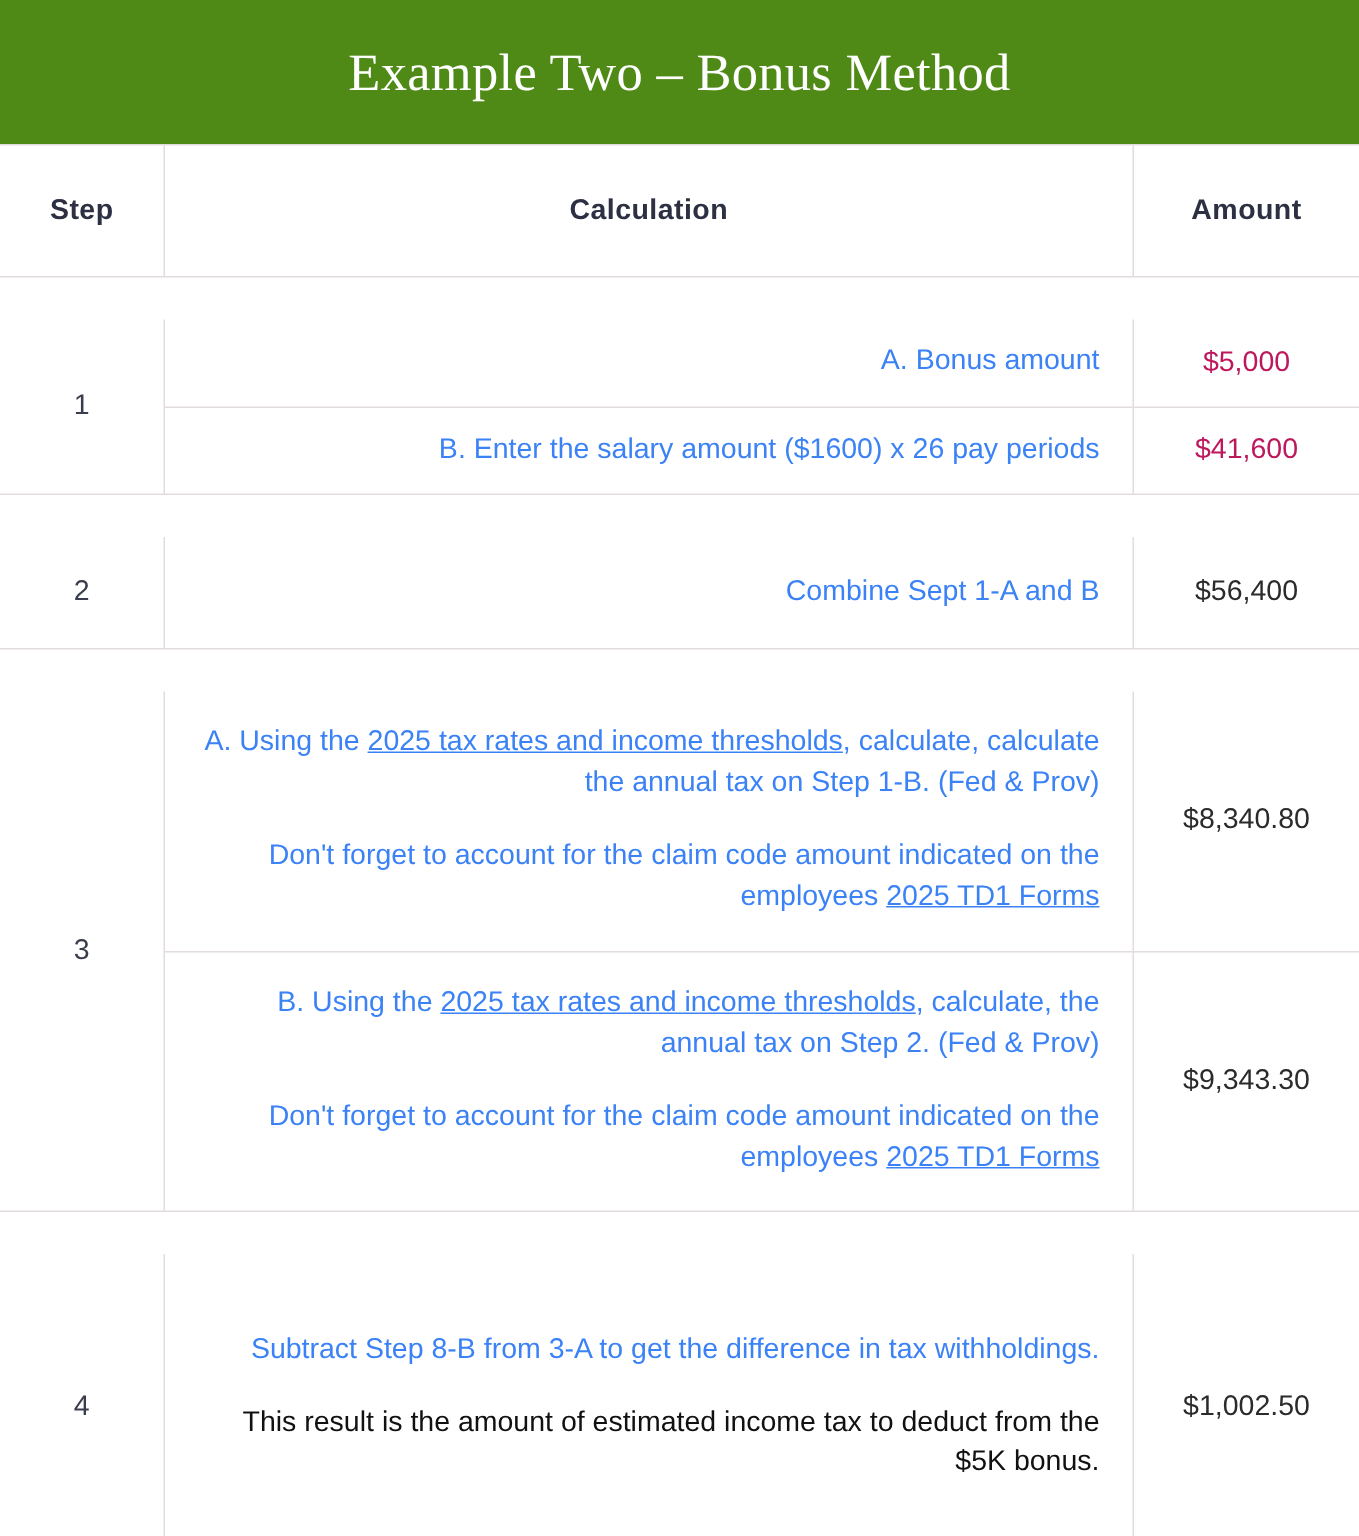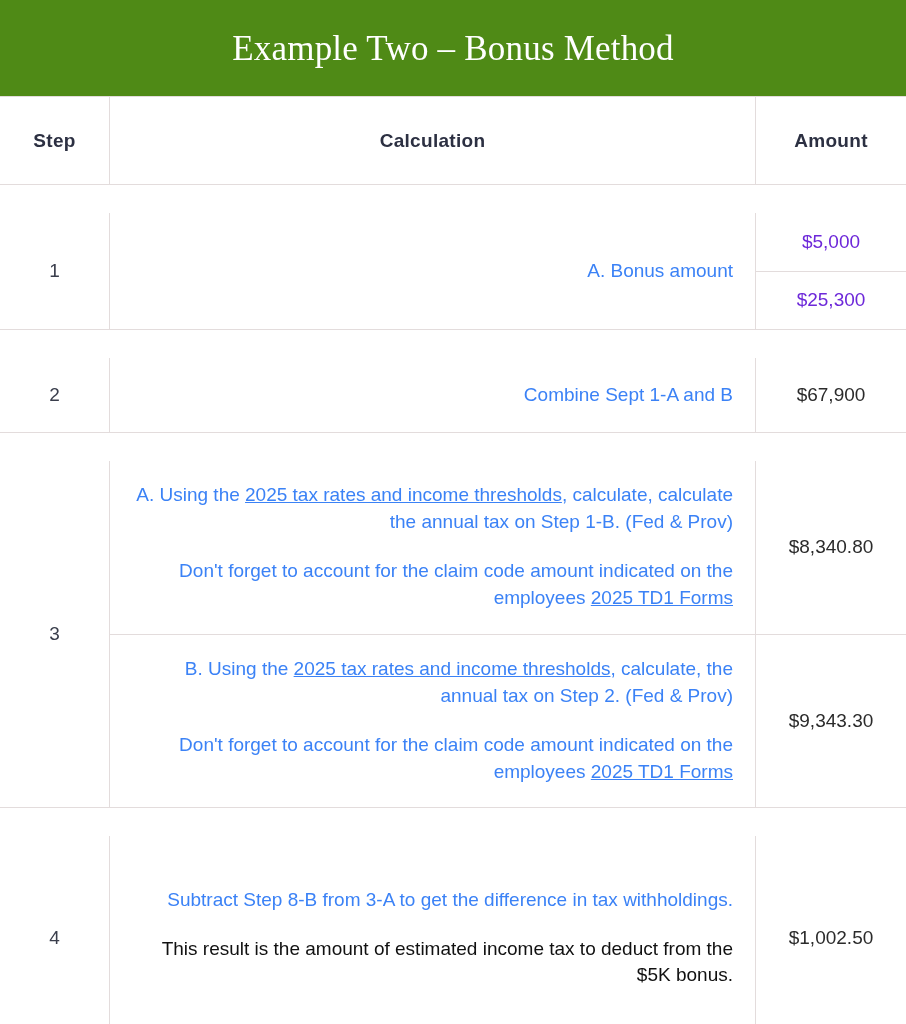--- a/index.html
+++ b/index.html
@@ -138,21 +138,21 @@
     text-decoration: underline;
     color: inherit;
     cursor: pointer;
   }
 
   .amt-text {
     font-size: 19px;
     color: #2B2B2B;
     text-align: center;
   }
-  .amt-text.muted { color: #6d28d9; }
+  .amt-text.muted { color: #be185d; }
 
   
   .row1 { height: 117px; }
   .row2 { height: 75px; }
   .row3 { height: 347px; }
   .row4 { height: 205px; }
 
   
   .footer {
     background: #4F8A16;
@@ -201,43 +201,46 @@
     </div>
 
     <div class="trow row1">
       <div class="col-step">
         <span class="step-num">1</span>
       </div>
       <div class="col-calc">
         <div class="subcell">
           <div class="calc-text">A. Bonus amount</div>
         </div>
+        <div class="subcell">
+          <div class="calc-text">B. Enter the salary amount ($1600)  x 26 pay periods</div>
+        </div>
       </div>
       <div class="col-amount">
         <div class="amt-cell">
           <span class="amt-text muted">$5,000</span>
         </div>
         <div class="amt-cell">
-          <span class="amt-text muted">$25,300</span>
+          <span class="amt-text muted">$41,600</span>
         </div>
       </div>
     </div>
 
     <div class="trow row2">
       <div class="col-step">
         <span class="step-num">2</span>
       </div>
       <div class="col-calc">
         <div class="subcell">
           <div class="calc-text">Combine Sept 1-A and B</div>
         </div>
       </div>
       <div class="col-amount">
         <div class="amt-cell">
-          <span class="amt-text">$67,900</span>
+          <span class="amt-text">$56,400</span>
         </div>
       </div>
     </div>
 
     <div class="trow row3">
       <div class="col-step">
         <span class="step-num">3</span>
       </div>
       <div class="col-calc">
 

